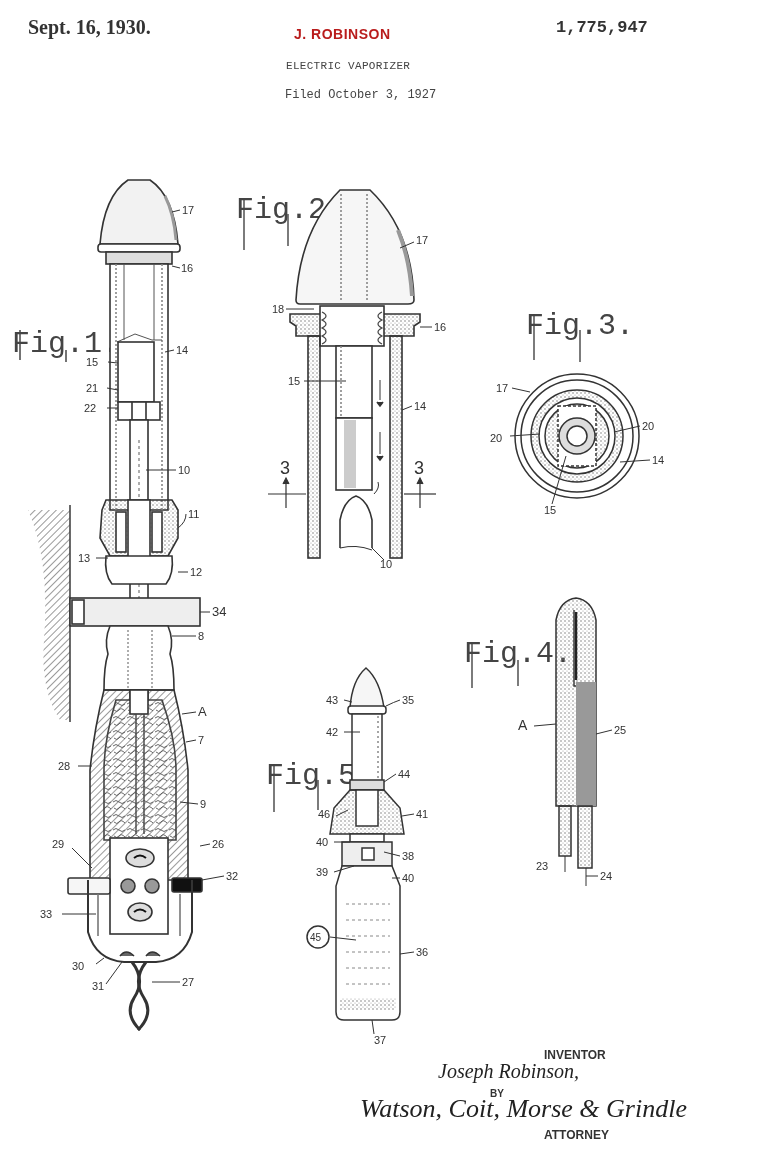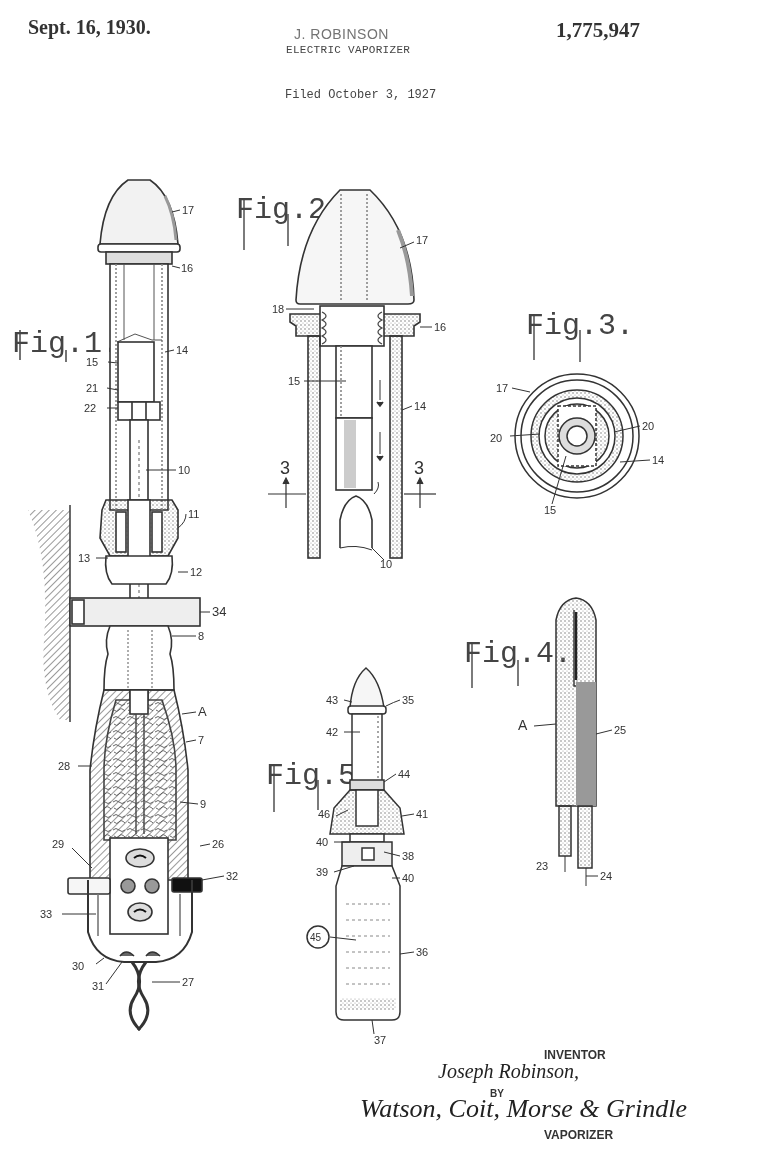--- a/index.html
+++ b/index.html
@@ -1,21 +1,21 @@
 <!DOCTYPE html>
 <html><head>
 <meta charset="utf-8">
 <style>
   html,body{margin:0;padding:0;background:#fff;}
   body{width:768px;height:1166px;position:relative;overflow:hidden;font-family:"Liberation Sans",sans-serif;color:#222;}
   .hdr{position:absolute;white-space:nowrap;}
   .date{left:28px;top:16px;font-family:"Liberation Serif",serif;font-weight:bold;font-size:20px;color:#333;}
-  .inventor{left:294px;top:26px;font-weight:normal;font-size:14px;letter-spacing:0.5px;color:#737373;}
-  .patno{left:556px;top:18px;font-family:Liberation Serif, serif;font-weight:bold;font-size:21px;color:#333;}
-  .title{left:278px;top:44px;font-family:"Liberation Mono",monospace;font-size:11px;color:#444;letter-spacing:0.3px;padding-left:8px;}
+  .inventor{left:294px;top:26px;font-weight:bold;font-size:14px;letter-spacing:0.5px;color:#b91c1c;}
+  .patno{left:556px;top:18px;font-family:Liberation Mono, monospace;font-weight:bold;font-size:17px;color:#333;}
+  .title{left:278px;top:60px;font-family:"Liberation Mono",monospace;font-size:11px;color:#444;letter-spacing:0.3px;padding-left:8px;}
   .filed{left:285px;top:88px;font-family:"Liberation Mono",monospace;font-size:12px;color:#444;}
   svg.draw{position:absolute;left:0;top:0;}
   .lbl{font-family:"Liberation Sans",sans-serif;font-size:11px;fill:#333;}
   .fig{font-family:"Liberation Mono",monospace;font-size:30px;fill:#444;}
   .sig{position:absolute;font-family:"Liberation Serif",serif;font-style:italic;color:#222;white-space:nowrap;}
   .inv-label{position:absolute;left:544px;top:1048px;font-weight:bold;font-size:12px;color:#333;}
   .by-label{position:absolute;left:490px;top:1088px;font-weight:bold;font-size:10px;color:#333;}
   .att-label{position:absolute;left:544px;top:1128px;font-weight:bold;font-size:12px;color:#333;}
   .sig1{left:438px;top:1060px;font-size:20px;}
   .sig2{left:360px;top:1094px;font-size:26px;}
@@ -335,13 +335,13 @@
       <text x="416" y="956">36</text>
       <text x="374" y="1044">37</text>
     </g>
   </g>
 </svg>
 
 <div class="inv-label">INVENTOR</div>
 <div class="sig sig1">Joseph Robinson,</div>
 <div class="by-label">BY</div>
 <div class="sig sig2">Watson, Coit, Morse &amp; Grindle</div>
-<div class="att-label">VAPORIZER</div>
+<div class="att-label">ATTORNEY</div>
 
 </body></html>

